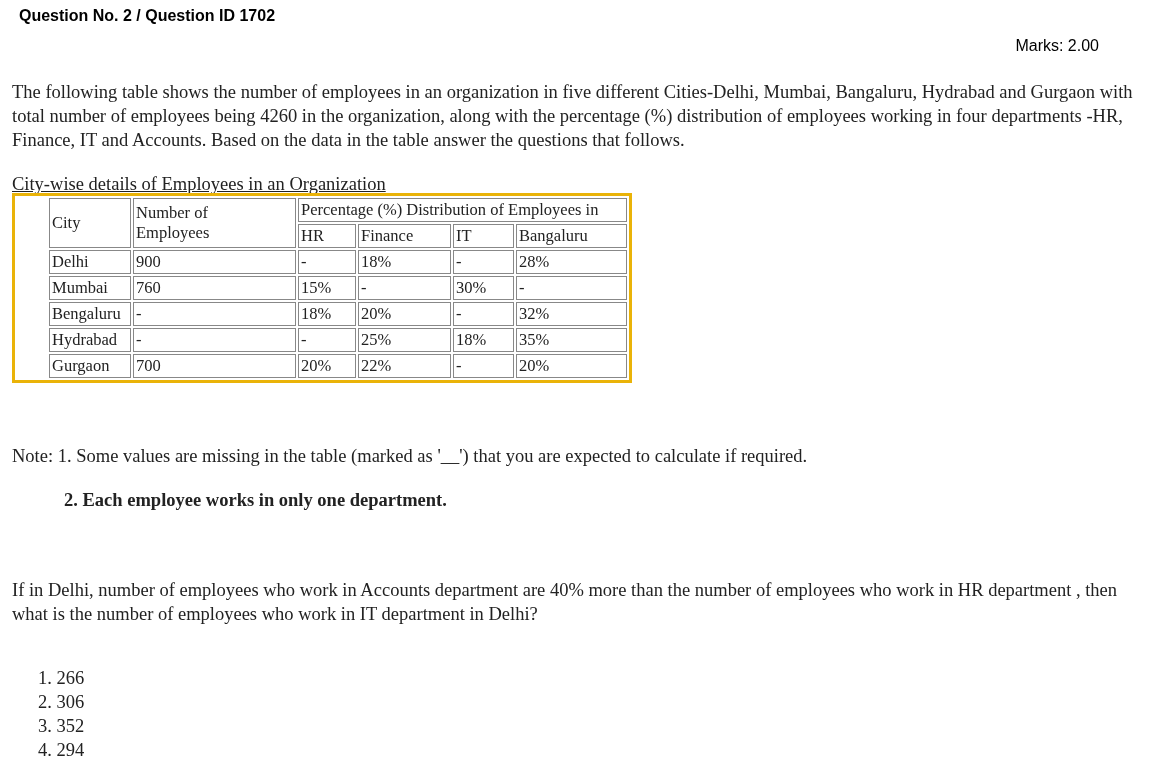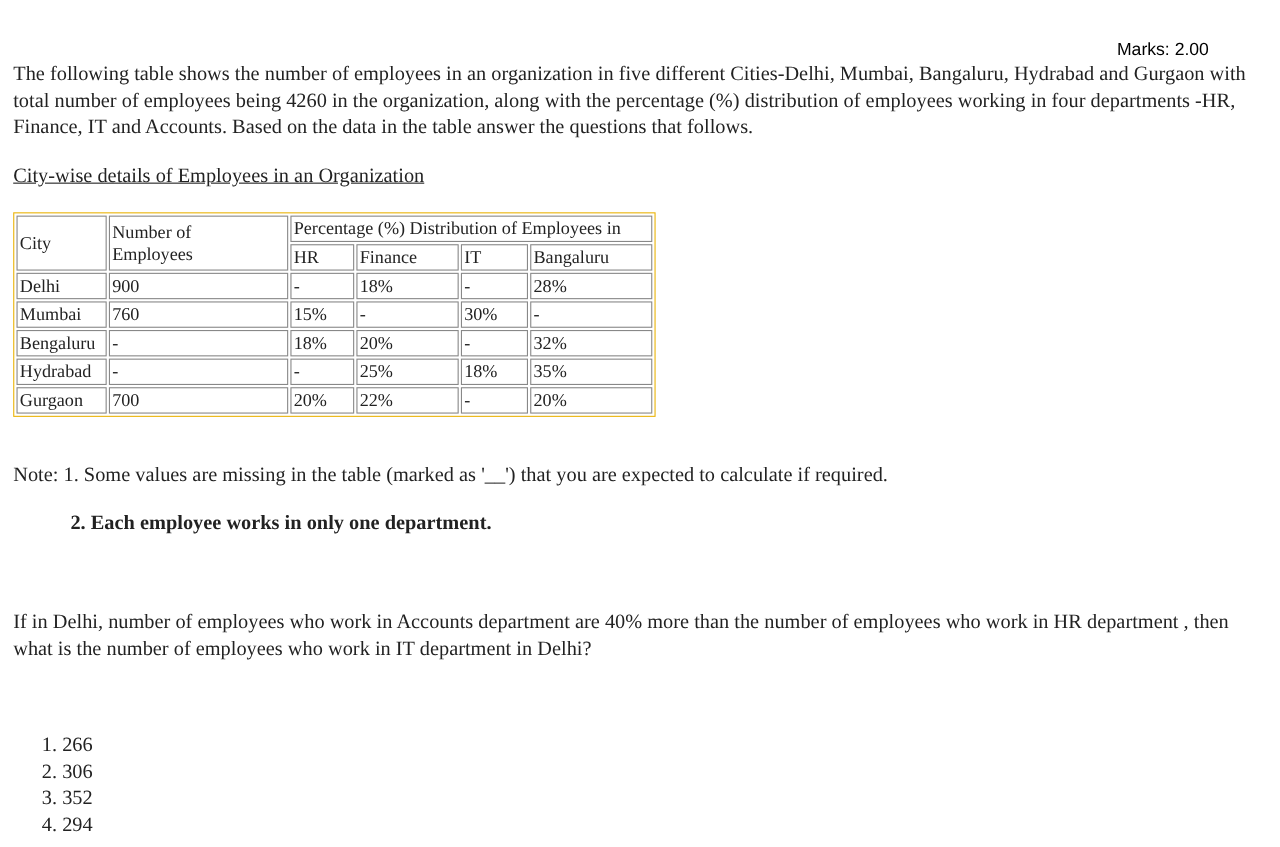--- a/index.html
+++ b/index.html
@@ -1,40 +1,41 @@
 <!DOCTYPE html>
 <html><head>
 <meta charset="utf-8">
 <style>
   html, body { margin: 0; padding: 0; background: #ffffff; }
   body { width: 1164px; height: 770px; position: relative; overflow: hidden; color: #222; }
   .header { position: absolute; left: 19px; top: 7px; width: 1080px; height: 22px; }
   .qno { position: absolute; left: 0; top: 0; font-family: "Liberation Sans", sans-serif; font-weight: bold; font-size: 16px; color: #000; }
   .marks { position: absolute; right: 0; top: 0; font-family: "Liberation Sans", sans-serif; font-size: 16px; color: #000; margin-top: 30px; }
-  .serif { font-family: "Liberation Serif", serif; font-size: 18.5px; color: #222; line-height: 24px; }
+  .serif { font-family: "Liberation Serif", serif; font-size: 18.5px; color: #222; line-height: 24px; margin-top: 24px; }
   .intro { position: absolute; left: 12px; top: 56px; width: 1150px; }
   .caption { position: absolute; left: 12px; top: 148px; text-decoration: underline; }
-  table.data { position: absolute; left: 12px; top: 193px; border-collapse: separate; border-spacing: 2px; border: 1px solid #eab308; font-family: "Liberation Serif", serif; font-size: 16.5px; color: #222; }
+  table.data { position: absolute; left: 12px; top: 193px; border-collapse: separate; border-spacing: 2px; border: 3px solid #eab308; font-family: "Liberation Serif", serif; font-size: 16.5px; color: #222; padding-left: 32px; }
   table.data td { border: 1px solid #888; padding: 0 2px; height: 22px; vertical-align: middle; line-height: 18px; }
   .c-city { width: 76px; }
   .c-num { width: 157px; }
   .c-hr { width: 52px; }
   .c-fin { width: 87px; }
   .c-it { width: 55px; }
   .c-acc { width: 105px; }
   .note1 { position: absolute; left: 12px; top: 420px; font-family: Liberation Serif, serif; }
   .note2 { position: absolute; left: 64px; top: 464px; font-weight: bold; }
   .question { position: absolute; left: 12px; top: 554px; width: 1130px; }
   .options { position: absolute; left: 38px; top: 666px; list-style: none; margin: 0; padding: 0; }
   .options li { line-height: 24px; text-align: center; }
 </style>
 </head>
 <body>
 
 <div class="header">
+  <span class="qno">Question No. 2 / Question ID 1702</span>
   <span class="marks">Marks: 2.00</span>
 </div>
 
 <div class="intro serif">The following table shows the number of employees in an organization in five different Cities-Delhi, Mumbai, Bangaluru, Hydrabad and Gurgaon with total number of employees being 4260 in the organization, along with the percentage (%) distribution of employees working in four departments -HR, Finance, IT and Accounts. Based on the data in the table answer the questions that follows.</div>
 
 <div class="caption serif">City-wise details of Employees in an Organization</div>
 
 <table class="data">
   <tbody>
       <tr>

